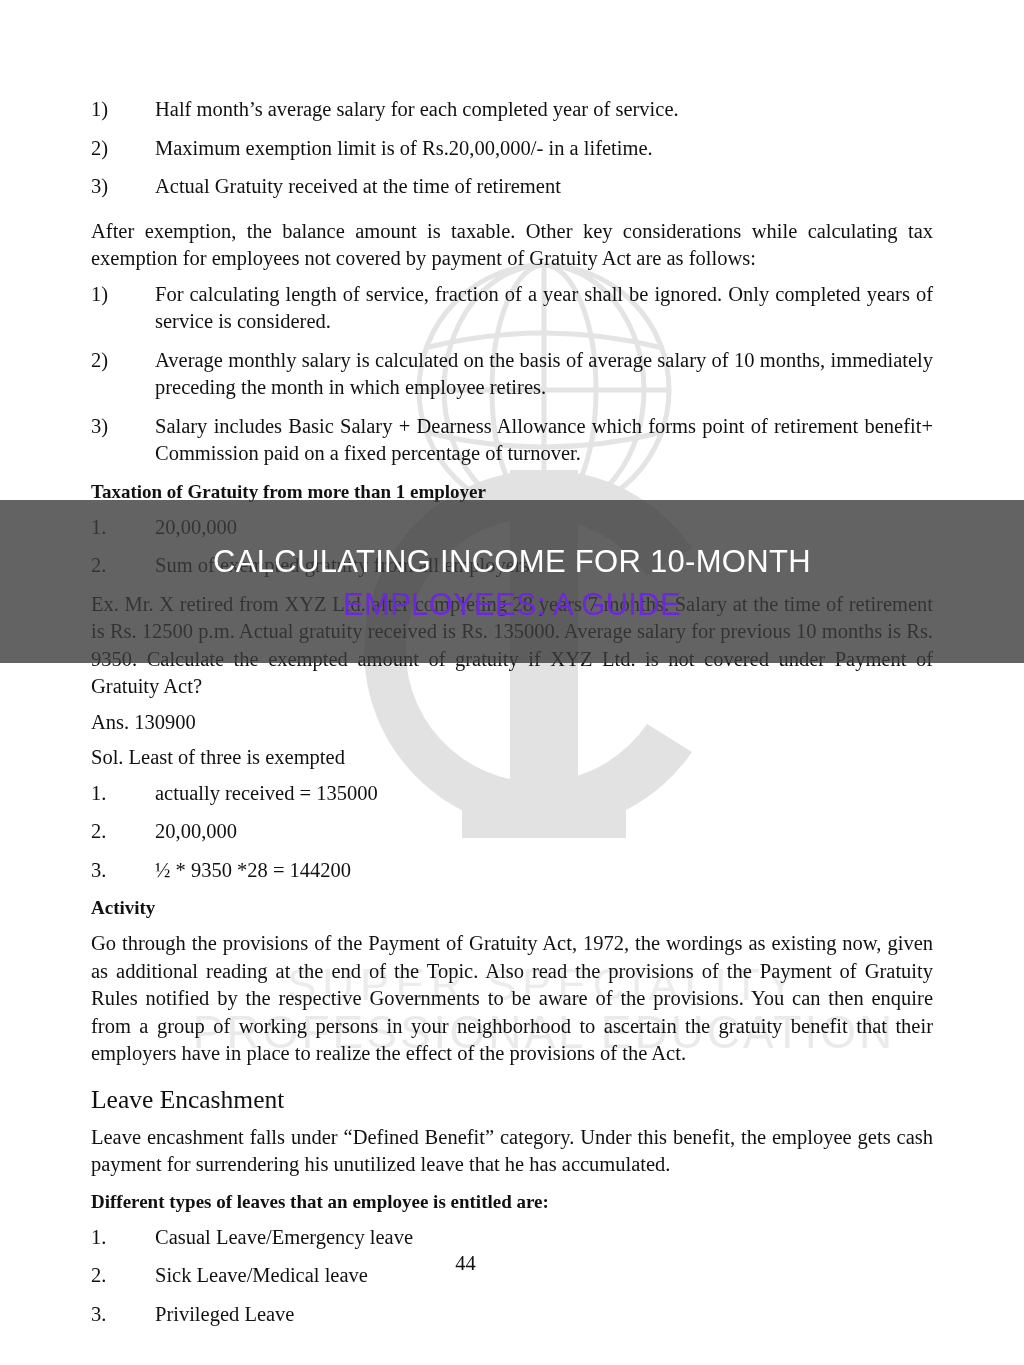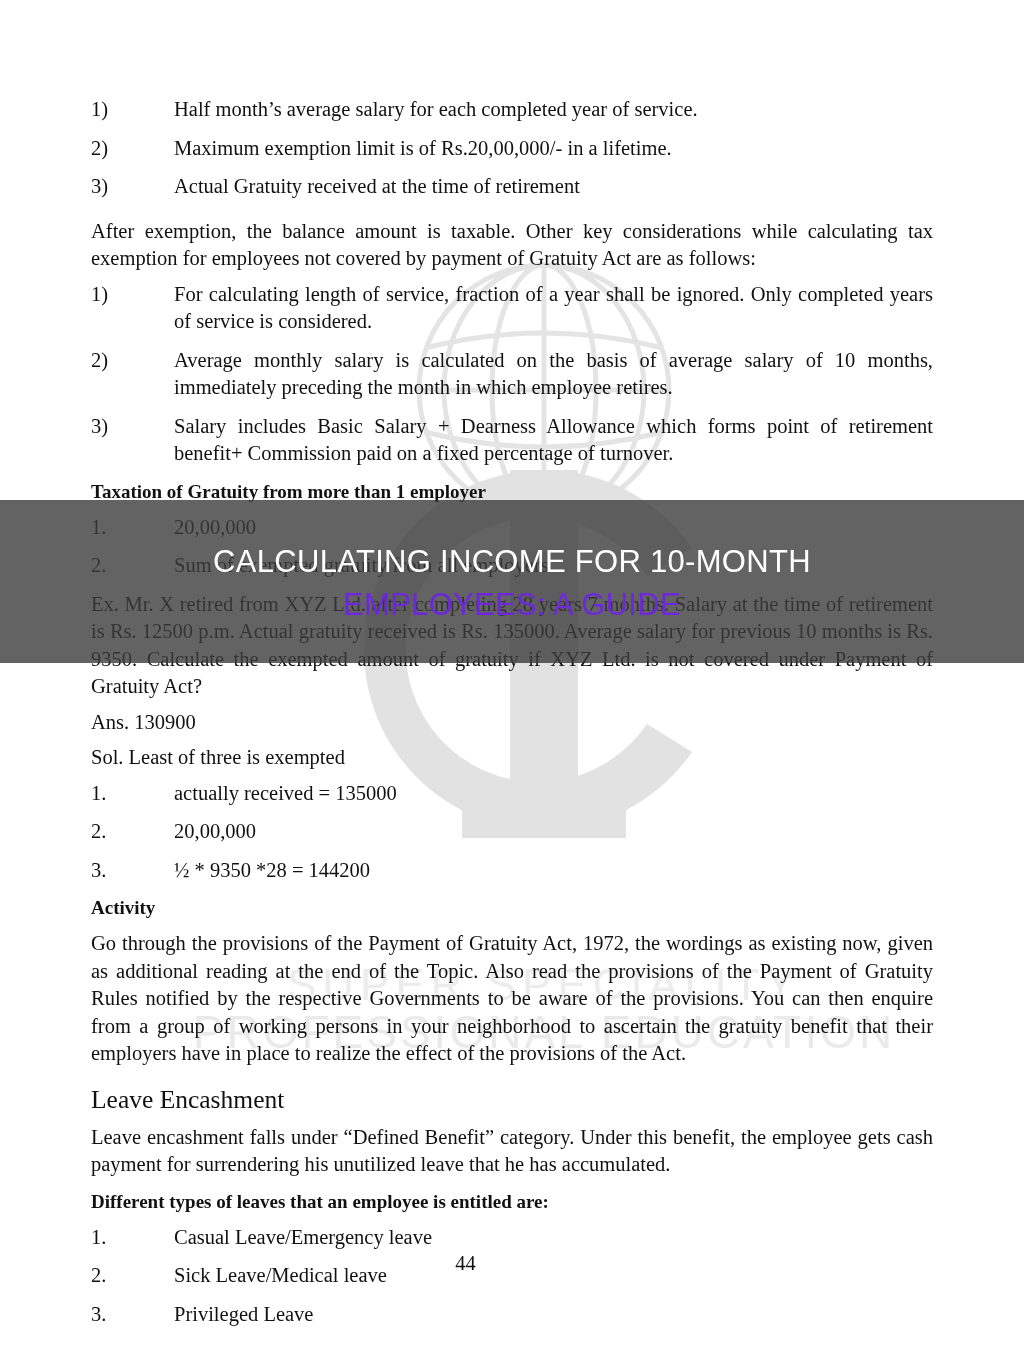--- a/index.html
+++ b/index.html
@@ -61,21 +61,20 @@
   }
   .item .marker {
     flex: 0 0 auto;
     width: 64px;
     text-align: left;
   }
   .item .body {
     flex: 1 1 auto;
     text-align: justify;
     text-justify: inter-word;
-    margin-left: 19px;
   }
   .item .body.noj { text-align: left; }
 
   h3.sub {
     margin: 10px 0 9px 0;
     font-size: 19px;
     line-height: 26px;
     font-weight: bold;
   }
   h2.sec {

